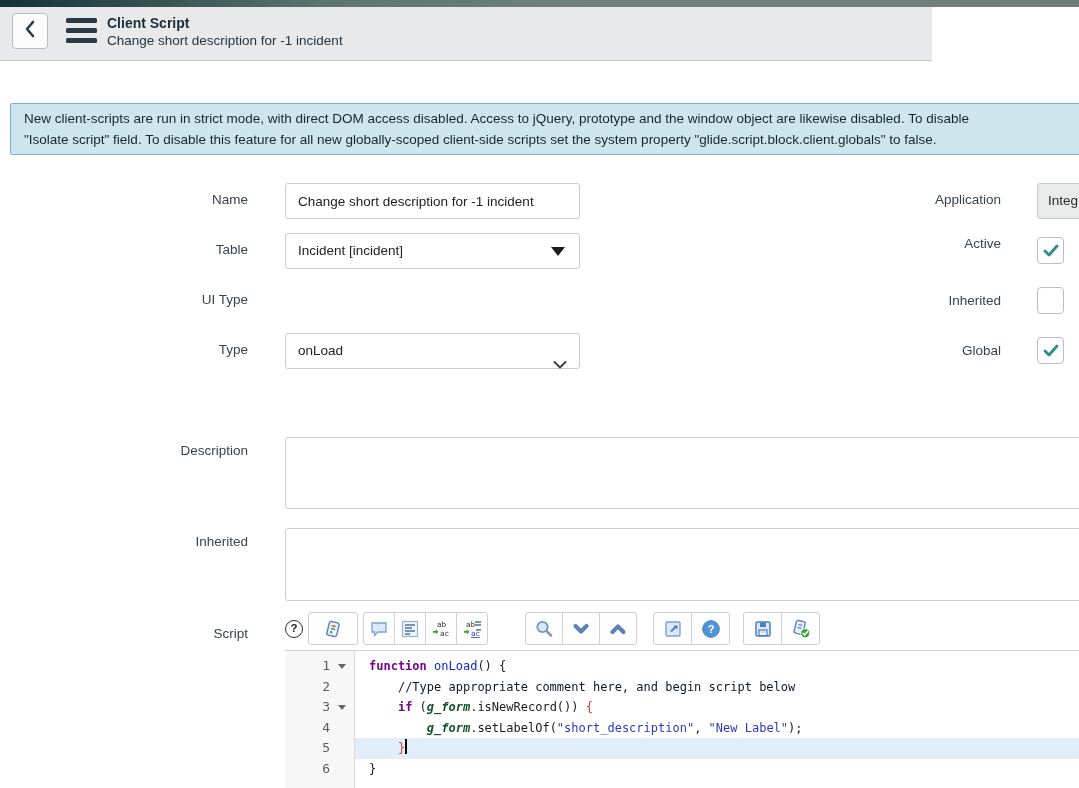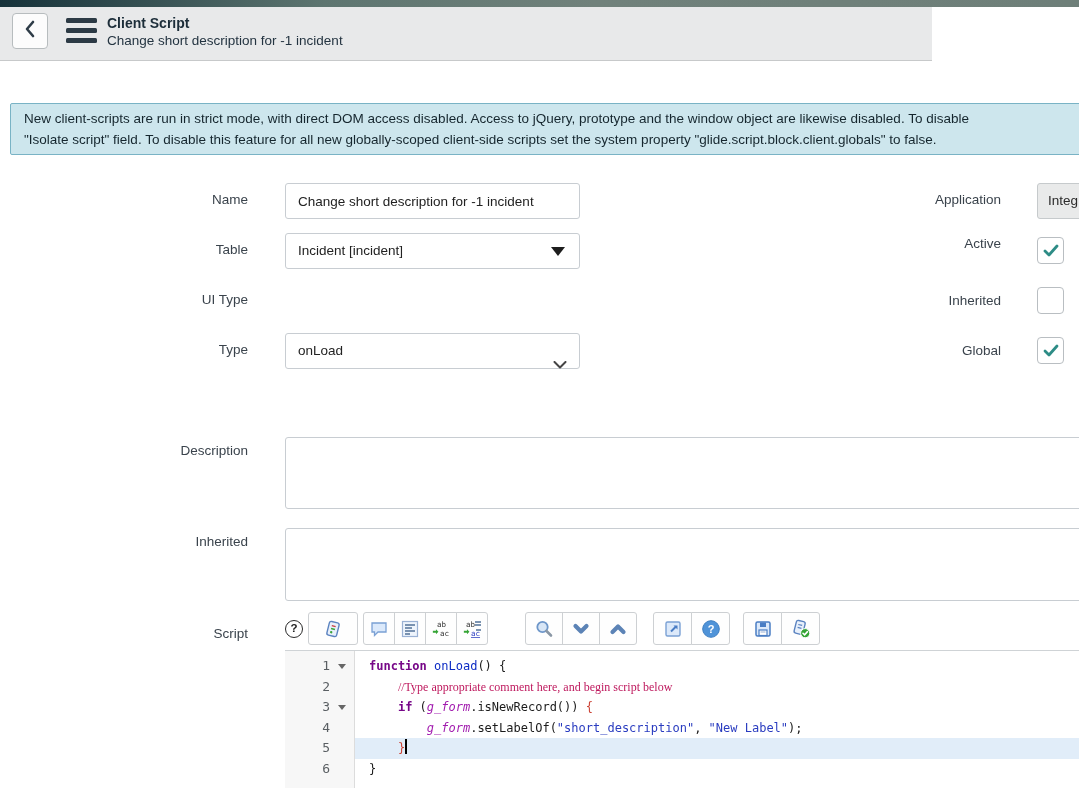--- a/index.html
+++ b/index.html
@@ -87,23 +87,23 @@
   .fold { position:absolute; right:8px; top:8px; width:0; height:0; cursor:pointer;
           border-left:4px solid transparent; border-right:4px solid transparent;
           border-top:5px solid #666; }
   .code { flex:1; padding-top:5px; overflow:hidden; }
   .code-line { height:20.5px; line-height:20.5px; white-space:pre;
                font-family:"DejaVu Sans Mono",monospace; font-size:12px;
                padding-left:14px; color:#1a1a1a; cursor:text; }
   .code-line.active { background:#e1edf9; }
   .tok-keyword { color:#770788; font-weight:bold; }
   .tok-def     { color:#0c2bc4; }
-  .tok-global  { color:#a21caf; font-weight:normal; font-style:italic; }
+  .tok-global  { color:#14532d; font-weight:bold; font-style:italic; }
   .tok-string  { color:#2a3cc0; }
-  .tok-comment { color:#be185d;font-family:Liberation Serif, serif; }
+  .tok-comment { color:#0f172a; }
   .tok-bracket { color:#cc4437; }
   .cursor { display:inline-block; width:1.4px; height:15px; background:#000;
             vertical-align:-2px; }
   .symdefs { position:absolute; width:0; height:0; overflow:hidden; }
 </style>
 </head>
 <body>
 
 <svg class="symdefs" xmlns="http://www.w3.org/2000/svg">
   <symbol id="sym-check" viewBox="0 0 16 13">

